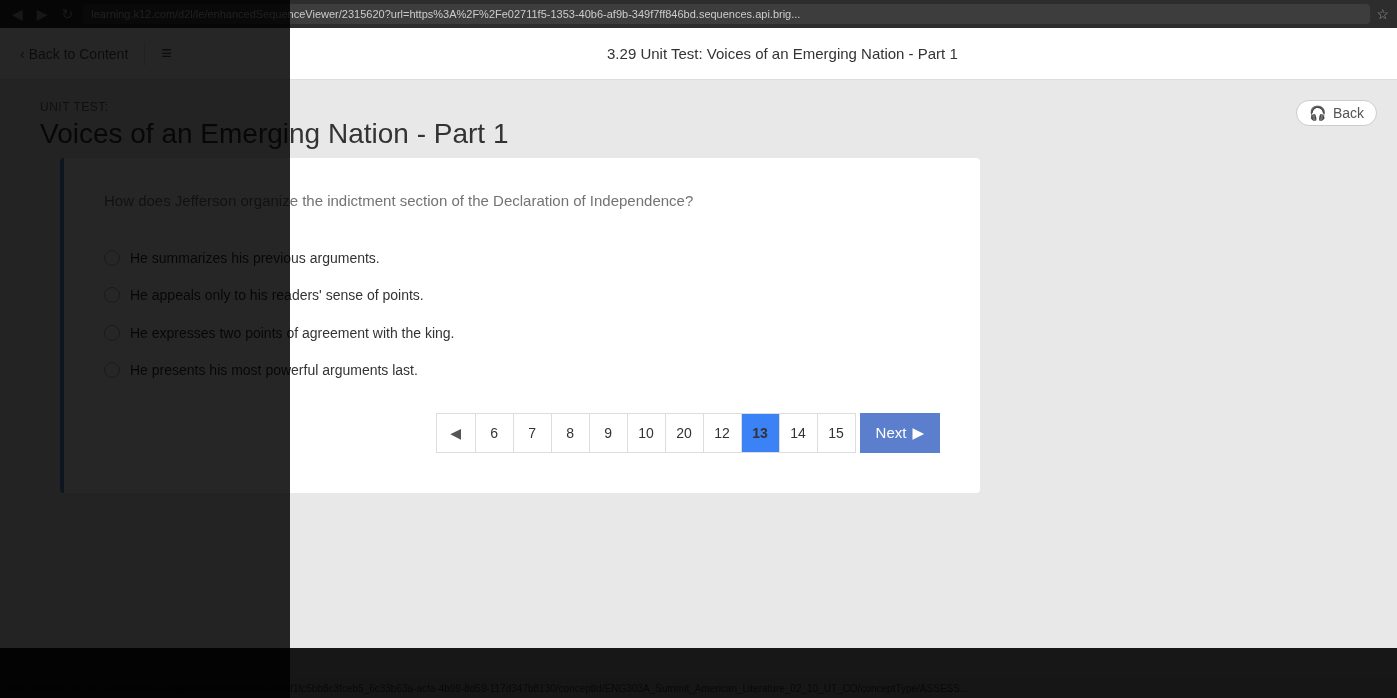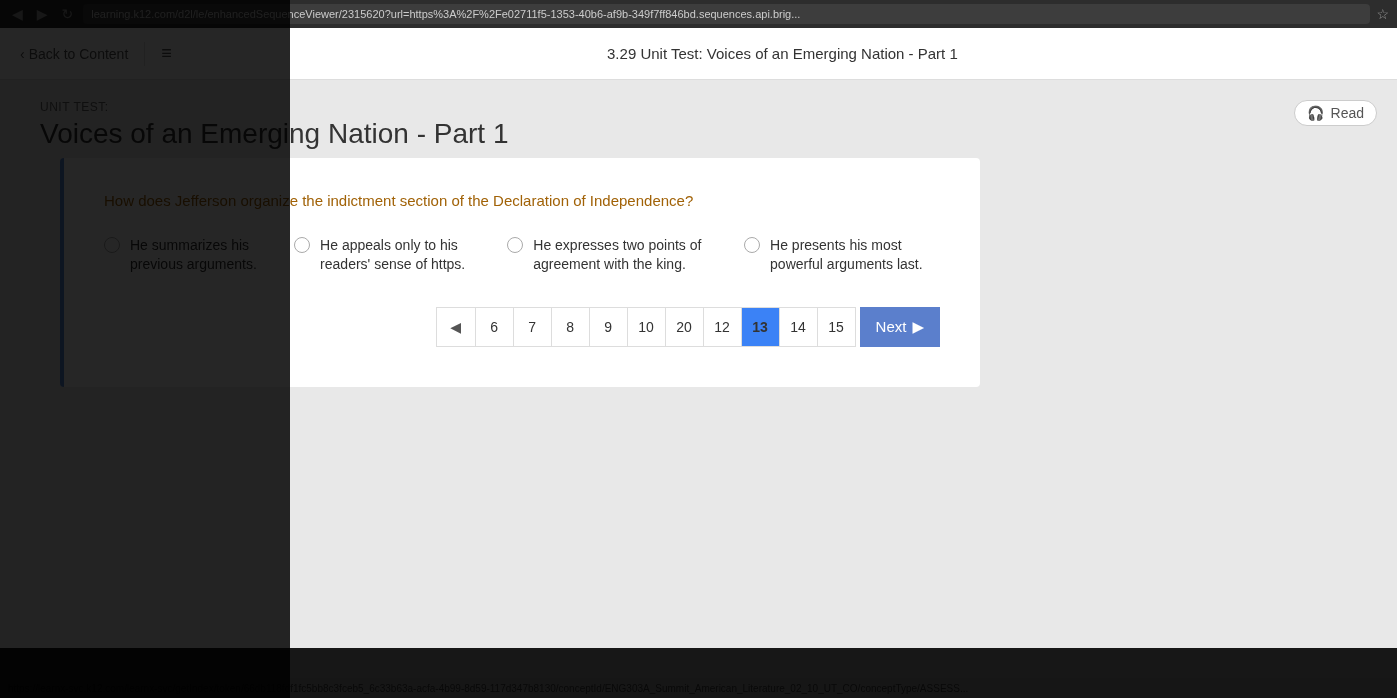--- a/index.html
+++ b/index.html
@@ -137,28 +137,28 @@
       border-radius: 4px;
       padding: 32px 40px 40px 40px;
       width: 920px;
       margin-left: 20px;
       position: relative;
       border-left: 4px solid #5b8dd9;
     }
 
     .question-text {
       font-size: 15px;
-      color: #a16207;
-      margin-bottom: 23px;
+      color: #737373;
+      margin-bottom: 36px;
       line-height: 1.5;
     }
 
     .answer-options {
       display: flex;
-      flex-direction: row;
+      flex-direction: column;
       gap: 18px;
     }
 
     .answer-option {
       display: flex;
       align-items: flex-start;
       gap: 10px;
       cursor: pointer;
     }
 
@@ -298,40 +298,40 @@
     </a>
     <div class="nav-divider"></div>
     <span class="hamburger">≡</span>
     <span class="nav-title">3.29 Unit Test: Voices of an Emerging Nation - Part 1</span>
   </div>
 
   <div class="page-body">
 
     <div class="read-btn">
       <span>🎧</span>
-      <span>Read</span>
+      <span>Back</span>
     </div>
 
     <div class="unit-label">UNIT TEST:</div>
     <div class="unit-title">Voices of an Emerging Nation - Part 1</div>
 
     <div class="question-card">
 
       <p class="question-text">How does Jefferson organize the indictment section of the Declaration of Independence?</p>
 
       <div class="answer-options">
 
         <div class="answer-option">
           <div class="radio-circle"></div>
           <span class="option-text">He summarizes his previous arguments.</span>
         </div>
 
         <div class="answer-option">
           <div class="radio-circle"></div>
-          <span class="option-text">He appeals only to his readers' sense of https.</span>
+          <span class="option-text">He appeals only to his readers' sense of points.</span>
         </div>
 
         <div class="answer-option">
           <div class="radio-circle"></div>
           <span class="option-text">He expresses two points of agreement with the king.</span>
         </div>
 
         <div class="answer-option">
           <div class="radio-circle"></div>
           <span class="option-text">He presents his most powerful arguments last.</span>

